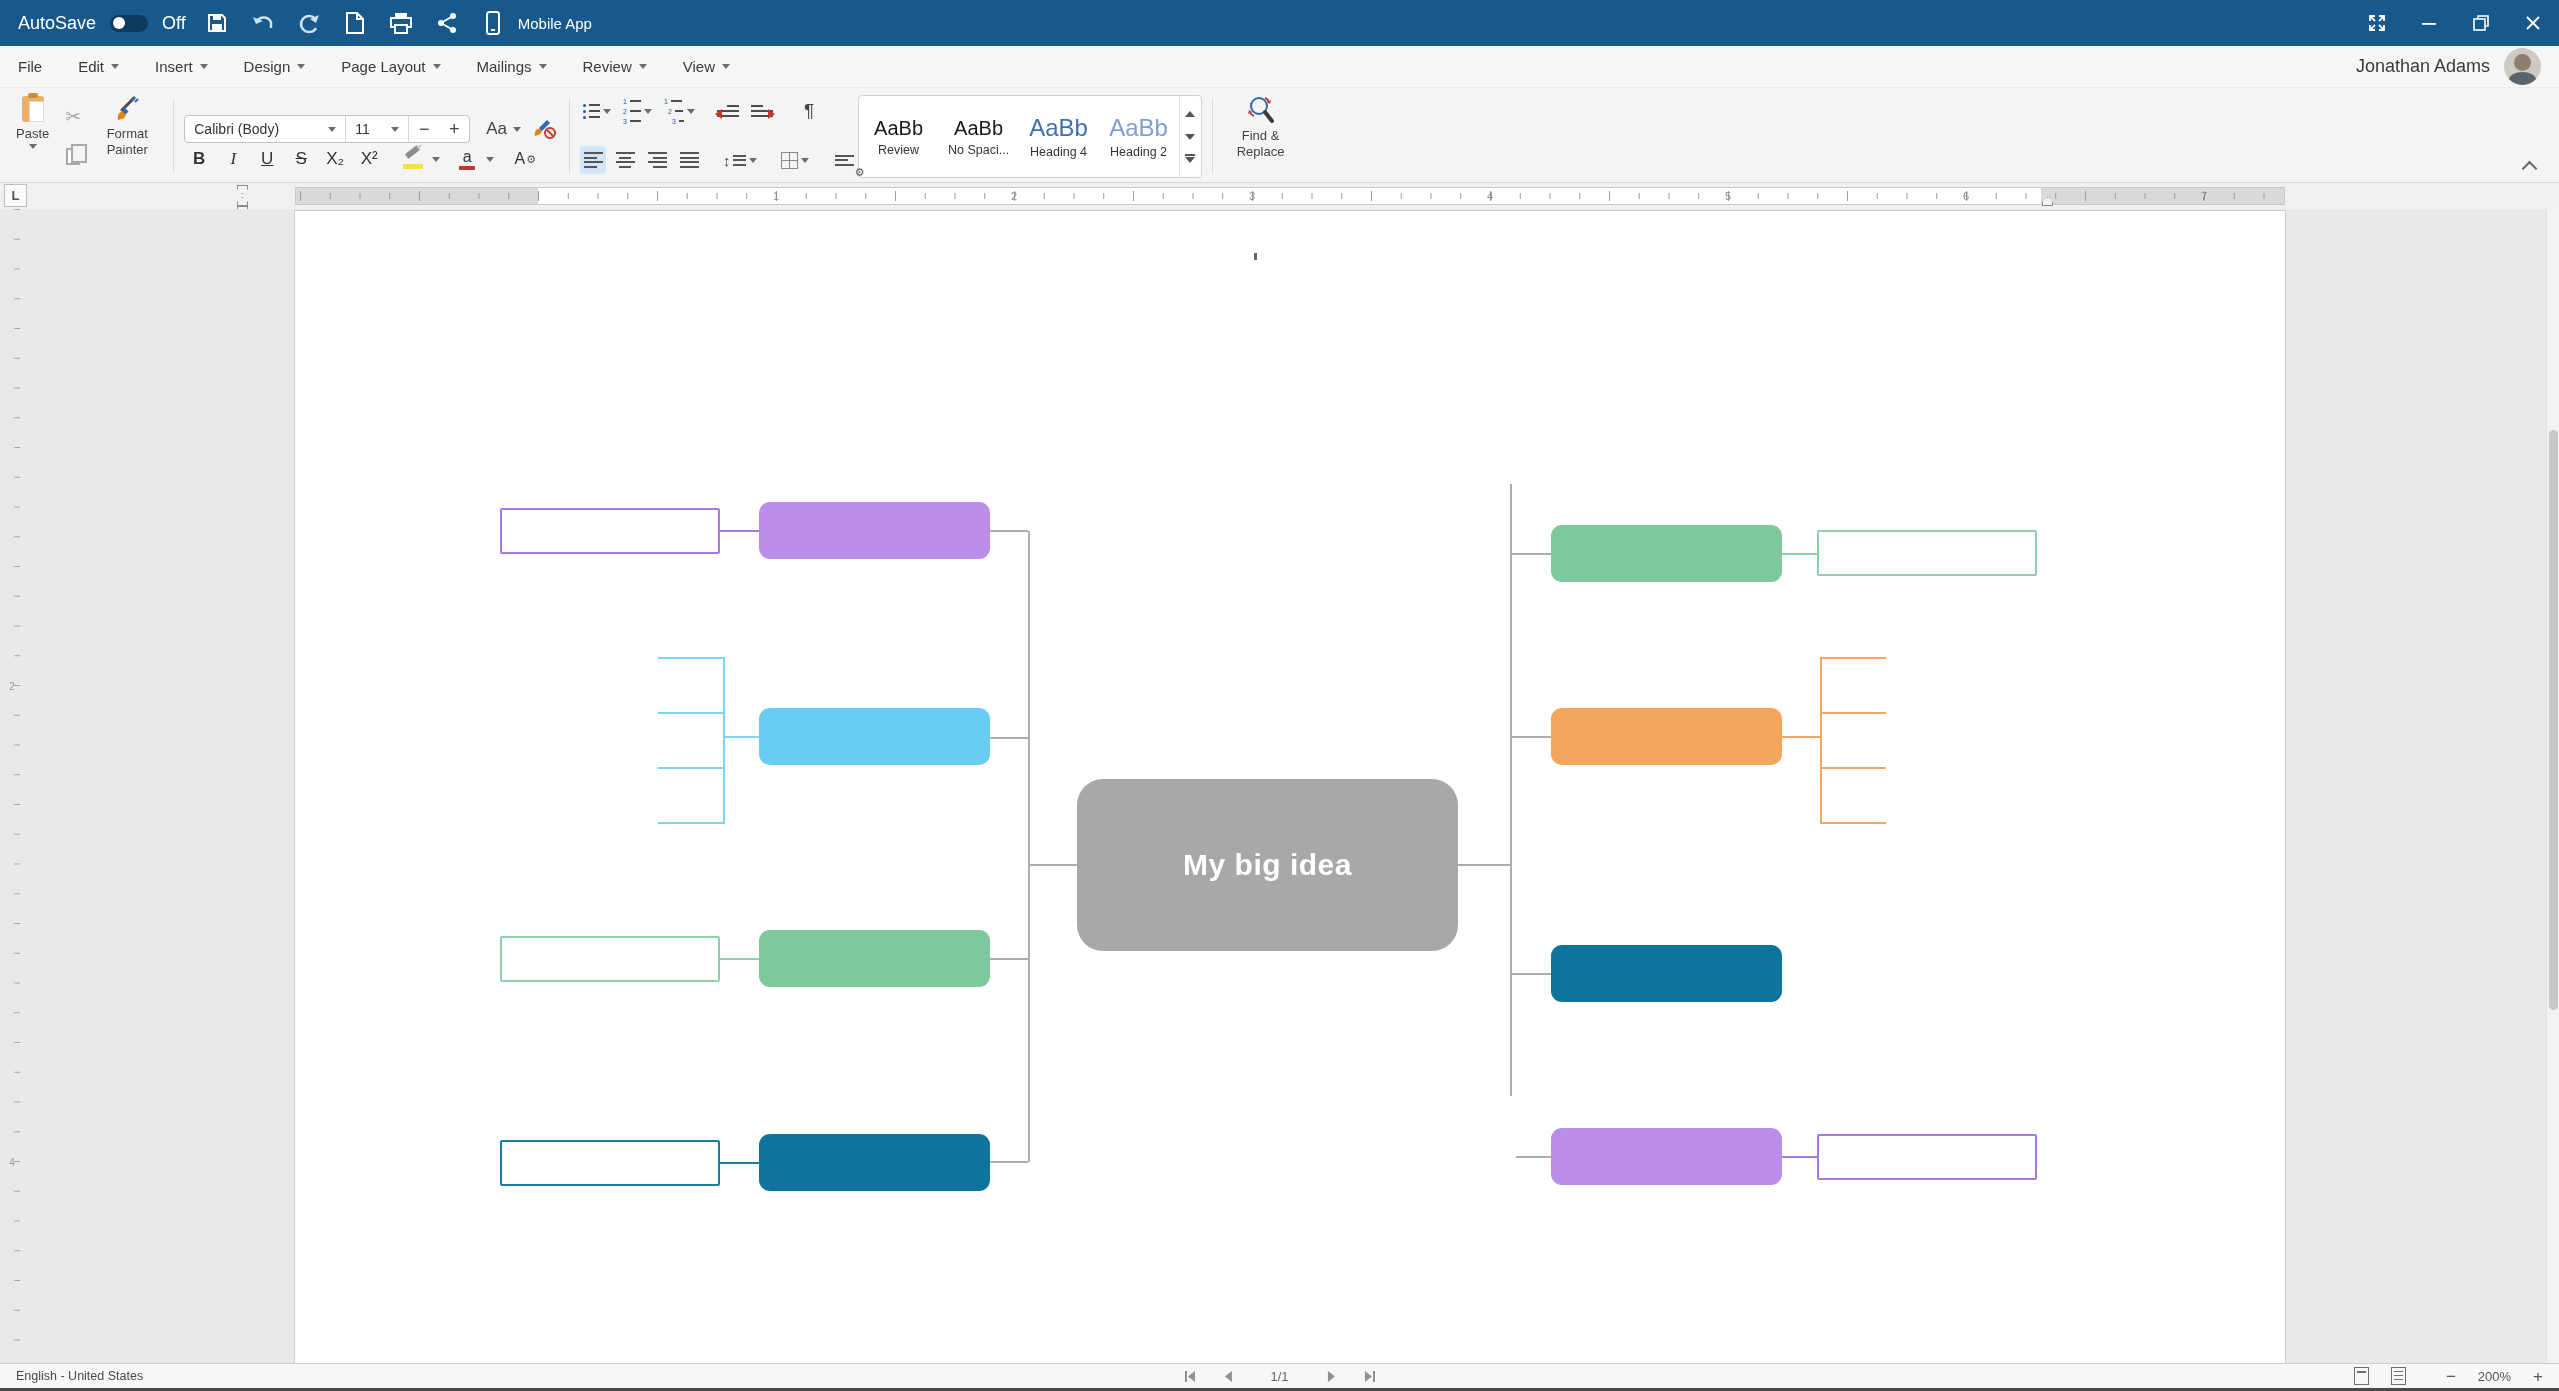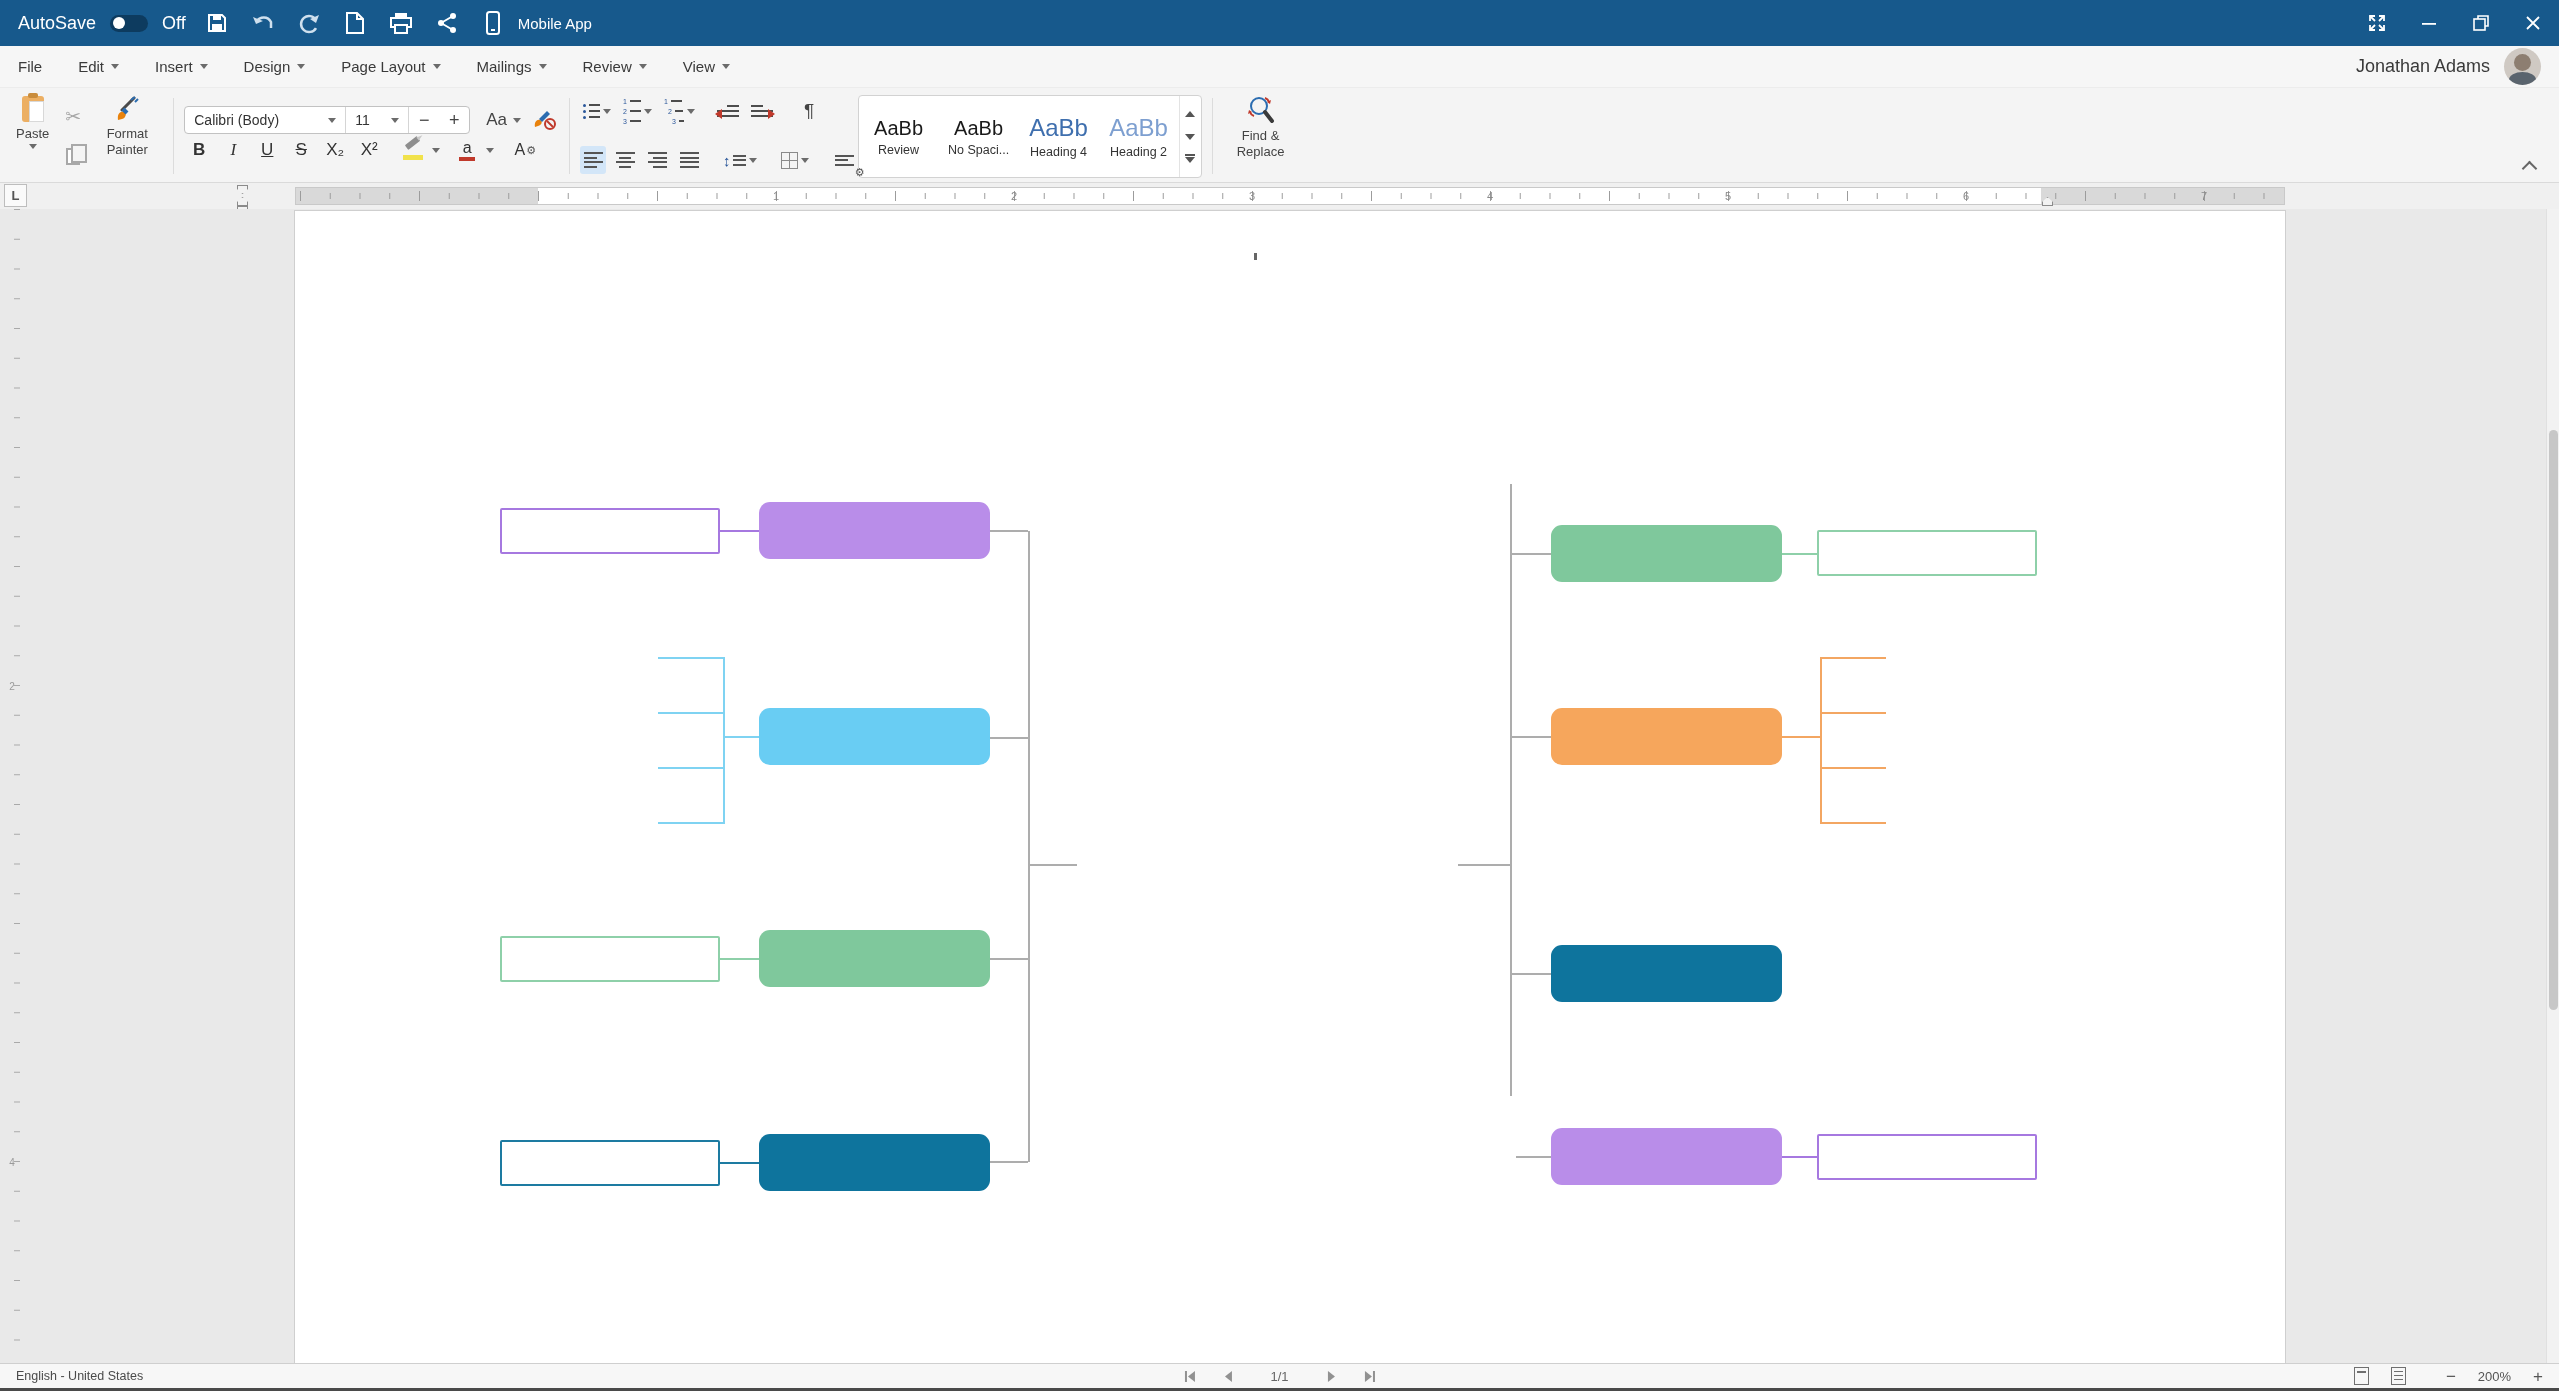--- a/index.html
+++ b/index.html
@@ -34,21 +34,21 @@
   .bigbtn { display:flex; flex-direction:column; align-items:center; justify-content:flex-start; padding:2px 6px; cursor:pointer; }
   .bigbtn .lbl { font-size:13px; color:#444; text-align:center; line-height:1.25; margin-top:4px; }
   .clip-stack { display:flex; flex-direction:column; justify-content:space-around; padding:2px 2px; }
   .sbtn { width:32px; height:30px; display:flex; align-items:center; justify-content:center; cursor:pointer; }
   .paste-icon { width:22px; height:26px; background:#ecaf63; border-radius:3px; position:relative; }
   .paste-icon:before { content:""; position:absolute; left:6px; top:-3px; width:10px; height:5px; background:#c98c3c; border-radius:2px; }
   .paste-icon:after { content:""; position:absolute; left:7px; top:5px; width:13px; height:19px; background:#fff; border:1px solid #d8d8d8; }
   .scissors { font-size:19px; color:#a5a5a5; }
   .copy-icon { width:14px; height:17px; border:2px solid #a8a8a8; background:#fff; position:relative; }
   .copy-icon:before { content:""; position:absolute; left:3px; top:-6px; width:12px; height:15px; border:2px solid #a8a8a8; background:#f4f4f4; }
-  .fontgrp { display:flex; flex-direction:column; justify-content:center; padding:2px 0 4px 0; }
+  .fontgrp { display:flex; flex-direction:column; justify-content:flex-end; padding:2px 0 4px 0; }
   .combo-row { display:flex; align-items:center; gap:8px; }
   .combo-box { display:flex; align-items:stretch; background:#fff; border:1px solid #c2c2c2; border-radius:4px; height:28px; }
   .combo-seg { display:flex; align-items:center; gap:8px; padding:0 9px; font-size:14px; color:#333; cursor:pointer; }
   .combo-div { width:1px; background:#d5d5d5; }
   .pm { font-size:18px; color:#444; width:30px; text-align:center; cursor:pointer; }
   .aa-btn { display:flex; align-items:center; gap:6px; font-size:17px; color:#444; margin-left:8px; cursor:pointer; }
   .fmt-row { display:flex; align-items:center; gap:4px; }
   .fbtn { min-width:30px; height:30px; display:flex; align-items:center; justify-content:center; font-size:17px; color:#333; cursor:pointer; border-radius:3px; }
   .b { font-weight:bold; } .i { font-style:italic; font-family:"Liberation Serif", serif; }
   .u { text-decoration:underline; } .s { text-decoration:line-through; }
@@ -556,20 +556,23 @@
   <div class="docarea">
     <div class="vruler">
       <div class="vticks"></div>
       <span class="vnum" style="top:477px">2</span>
       <span class="vnum" style="top:953px">4</span>
     </div>
 
     <div class="page">
       <span class="cursor-dot"></span>
 
+      <div class="mm-center" style="background-color: rgb(168, 168, 168);">
+        <span class="mm-center-label">My big idea</span>
+      </div>
 
       <div class="vl" style="left: 733px; top: 320px; height: 631px; background-color: rgb(173, 173, 173);"></div>
       <div class="hl" style="left: 733px; top: 653px; width: 49px; background-color: rgb(173, 173, 173);"></div>
       <div class="hl" style="left: 695px; top: 319px; width: 38px; background-color: rgb(173, 173, 173);"></div>
       <div class="hl" style="left: 695px; top: 526px; width: 38px; background-color: rgb(173, 173, 173);"></div>
       <div class="hl" style="left: 695px; top: 747px; width: 38px; background-color: rgb(173, 173, 173);"></div>
       <div class="hl" style="left: 695px; top: 950px; width: 38px; background-color: rgb(173, 173, 173);"></div>
 
       <div class="mm-box" style="left: 464px; top: 291px; background-color: rgb(185, 141, 233);"></div>
       <div class="mm-box" style="left: 464px; top: 497px; background-color: rgb(105, 205, 243);"></div>

